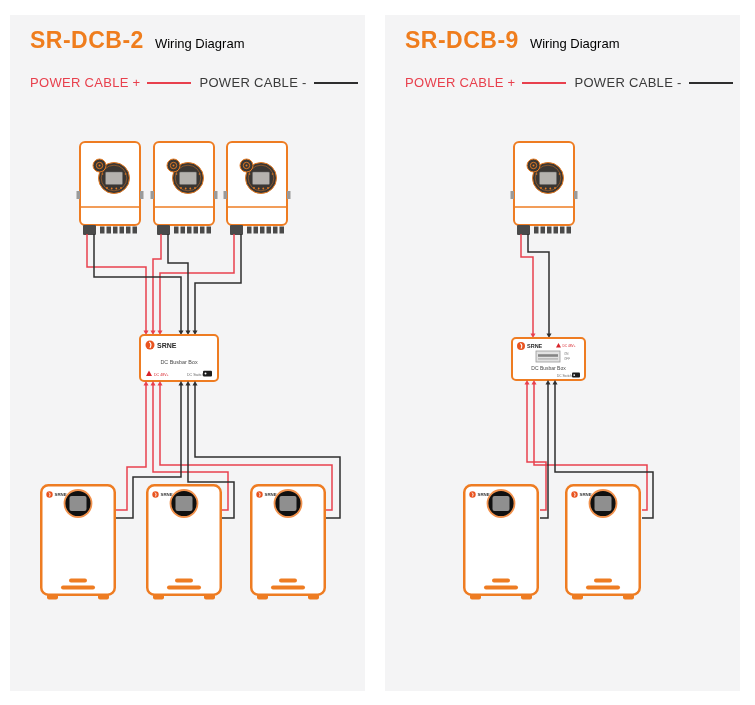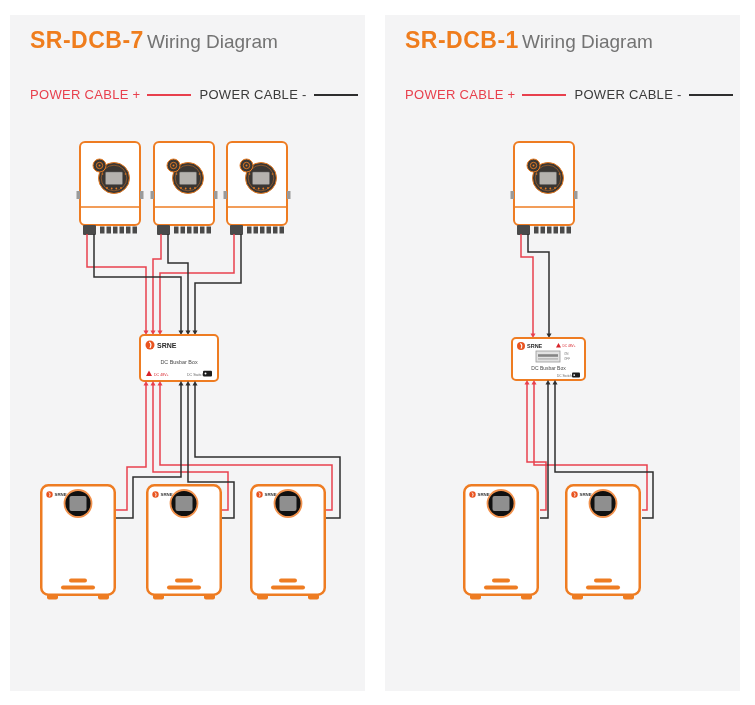--- a/index.html
+++ b/index.html
@@ -5,37 +5,37 @@
   html,body{margin:0;padding:0;}
   body{
     width:755px;height:705px;position:relative;background:#ffffff;
     font-family:"Liberation Sans", sans-serif;overflow:hidden;
   }
   .panel{position:absolute;top:15px;width:355px;height:676px;background:#f4f4f5;}
   .panel.left{left:10px;}
   .panel.right{left:385px;}
   .hdr{position:absolute;left:20px;top:12px;white-space:nowrap;}
   .title{font-size:23px;font-weight:bold;color:#EF7D1D;letter-spacing:.5px;}
-  .subtitle{font-size:19px;color:#737373;margin-left:3px;}
-  .legend{position:absolute;left:20px;top:72px;display:flex;align-items:center;white-space:nowrap;}
+  .subtitle{font-size:13px;color:#000000;margin-left:11px;}
+  .legend{position:absolute;left:20px;top:60px;display:flex;align-items:center;white-space:nowrap;}
   .leg-label{font-size:13px;letter-spacing:.3px;}
   .leg-pos{color:#E8404D;}
   .leg-neg{color:#3A3A3A;margin-left:8px;}
   .leg-line{display:inline-block;width:44px;height:2px;margin-left:7px;}
   .leg-line.pos{background:#E8404D;}
   .leg-line.neg{background:#2E2E2E;}
   svg.diagram{position:absolute;left:0;top:0;}
   text{font-family:"Liberation Sans", sans-serif;}
 </style>
 </head>
 <body>
 
 <div class="panel left">
   <div class="hdr">
-    <span class="title">SR-DCB-7</span><span class="subtitle">Wiring Diagram</span>
+    <span class="title">SR-DCB-2</span><span class="subtitle">Wiring Diagram</span>
   </div>
   <div class="legend">
     <span class="leg-label leg-pos">POWER CABLE +</span>
     <span class="leg-line pos"></span>
     <span class="leg-label leg-neg">POWER CABLE -</span>
     <span class="leg-line neg"></span>
   </div>
 
   <svg class="diagram" width="355" height="676" viewBox="0 0 355 676">
     <defs>
@@ -135,21 +135,21 @@
     </g>
 
     <use href="#battery" x="30" y="469"></use>
     <use href="#battery" x="136" y="469"></use>
     <use href="#battery" x="240" y="469"></use>
   </svg>
 </div>
 
 <div class="panel right">
   <div class="hdr">
-    <span class="title">SR-DCB-1</span><span class="subtitle">Wiring Diagram</span>
+    <span class="title">SR-DCB-9</span><span class="subtitle">Wiring Diagram</span>
   </div>
   <div class="legend">
     <span class="leg-label leg-pos">POWER CABLE +</span>
     <span class="leg-line pos"></span>
     <span class="leg-label leg-neg">POWER CABLE -</span>
     <span class="leg-line neg"></span>
   </div>
 
   <svg class="diagram" width="355" height="676" viewBox="0 0 355 676">
 

